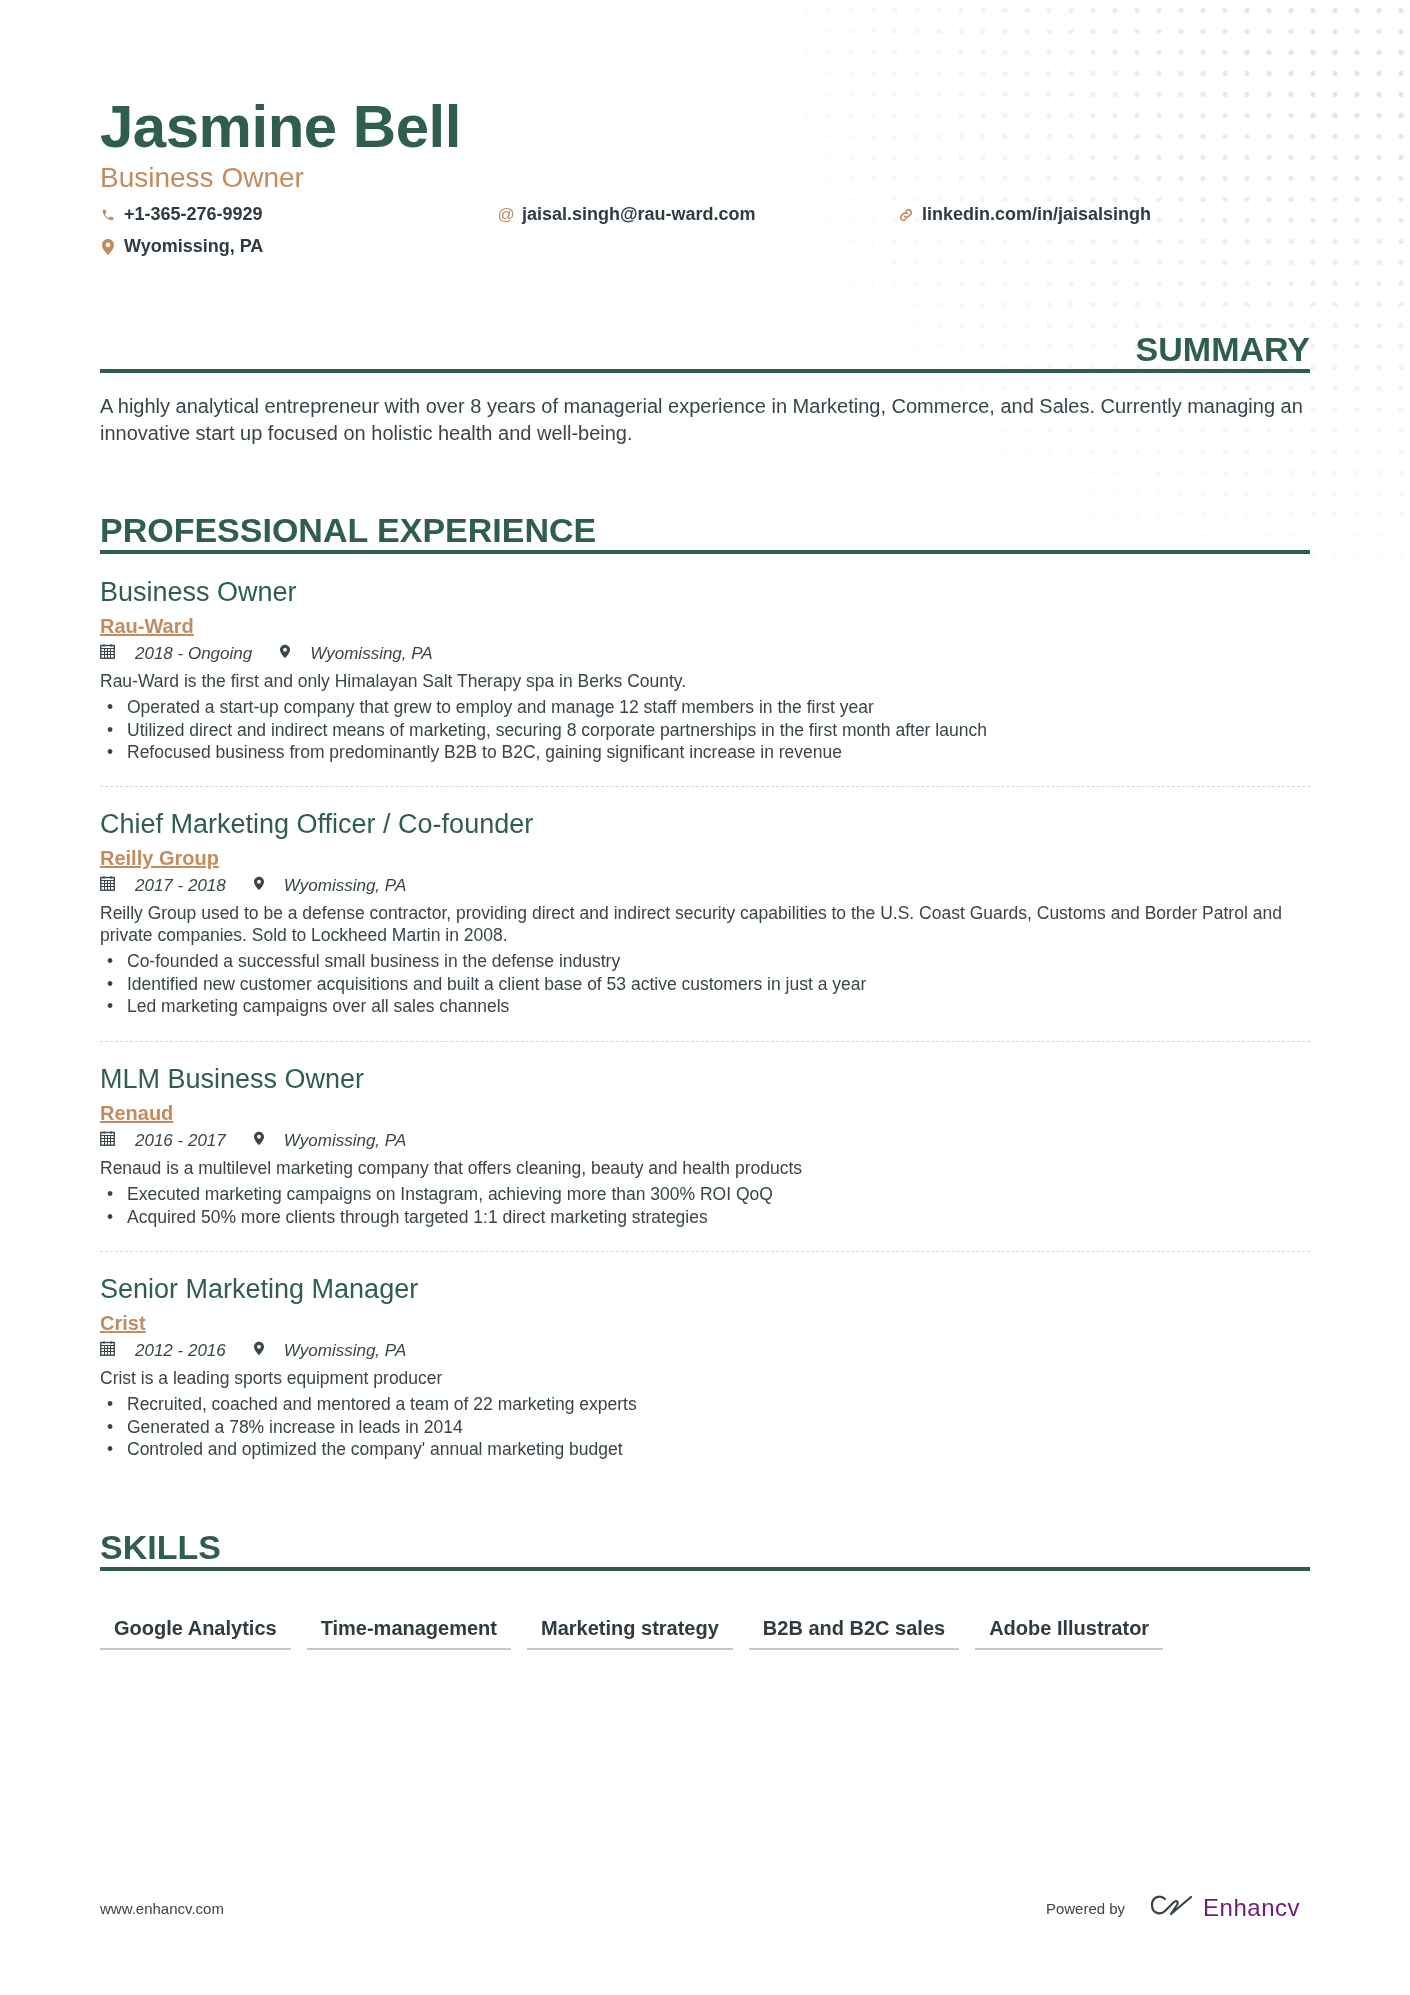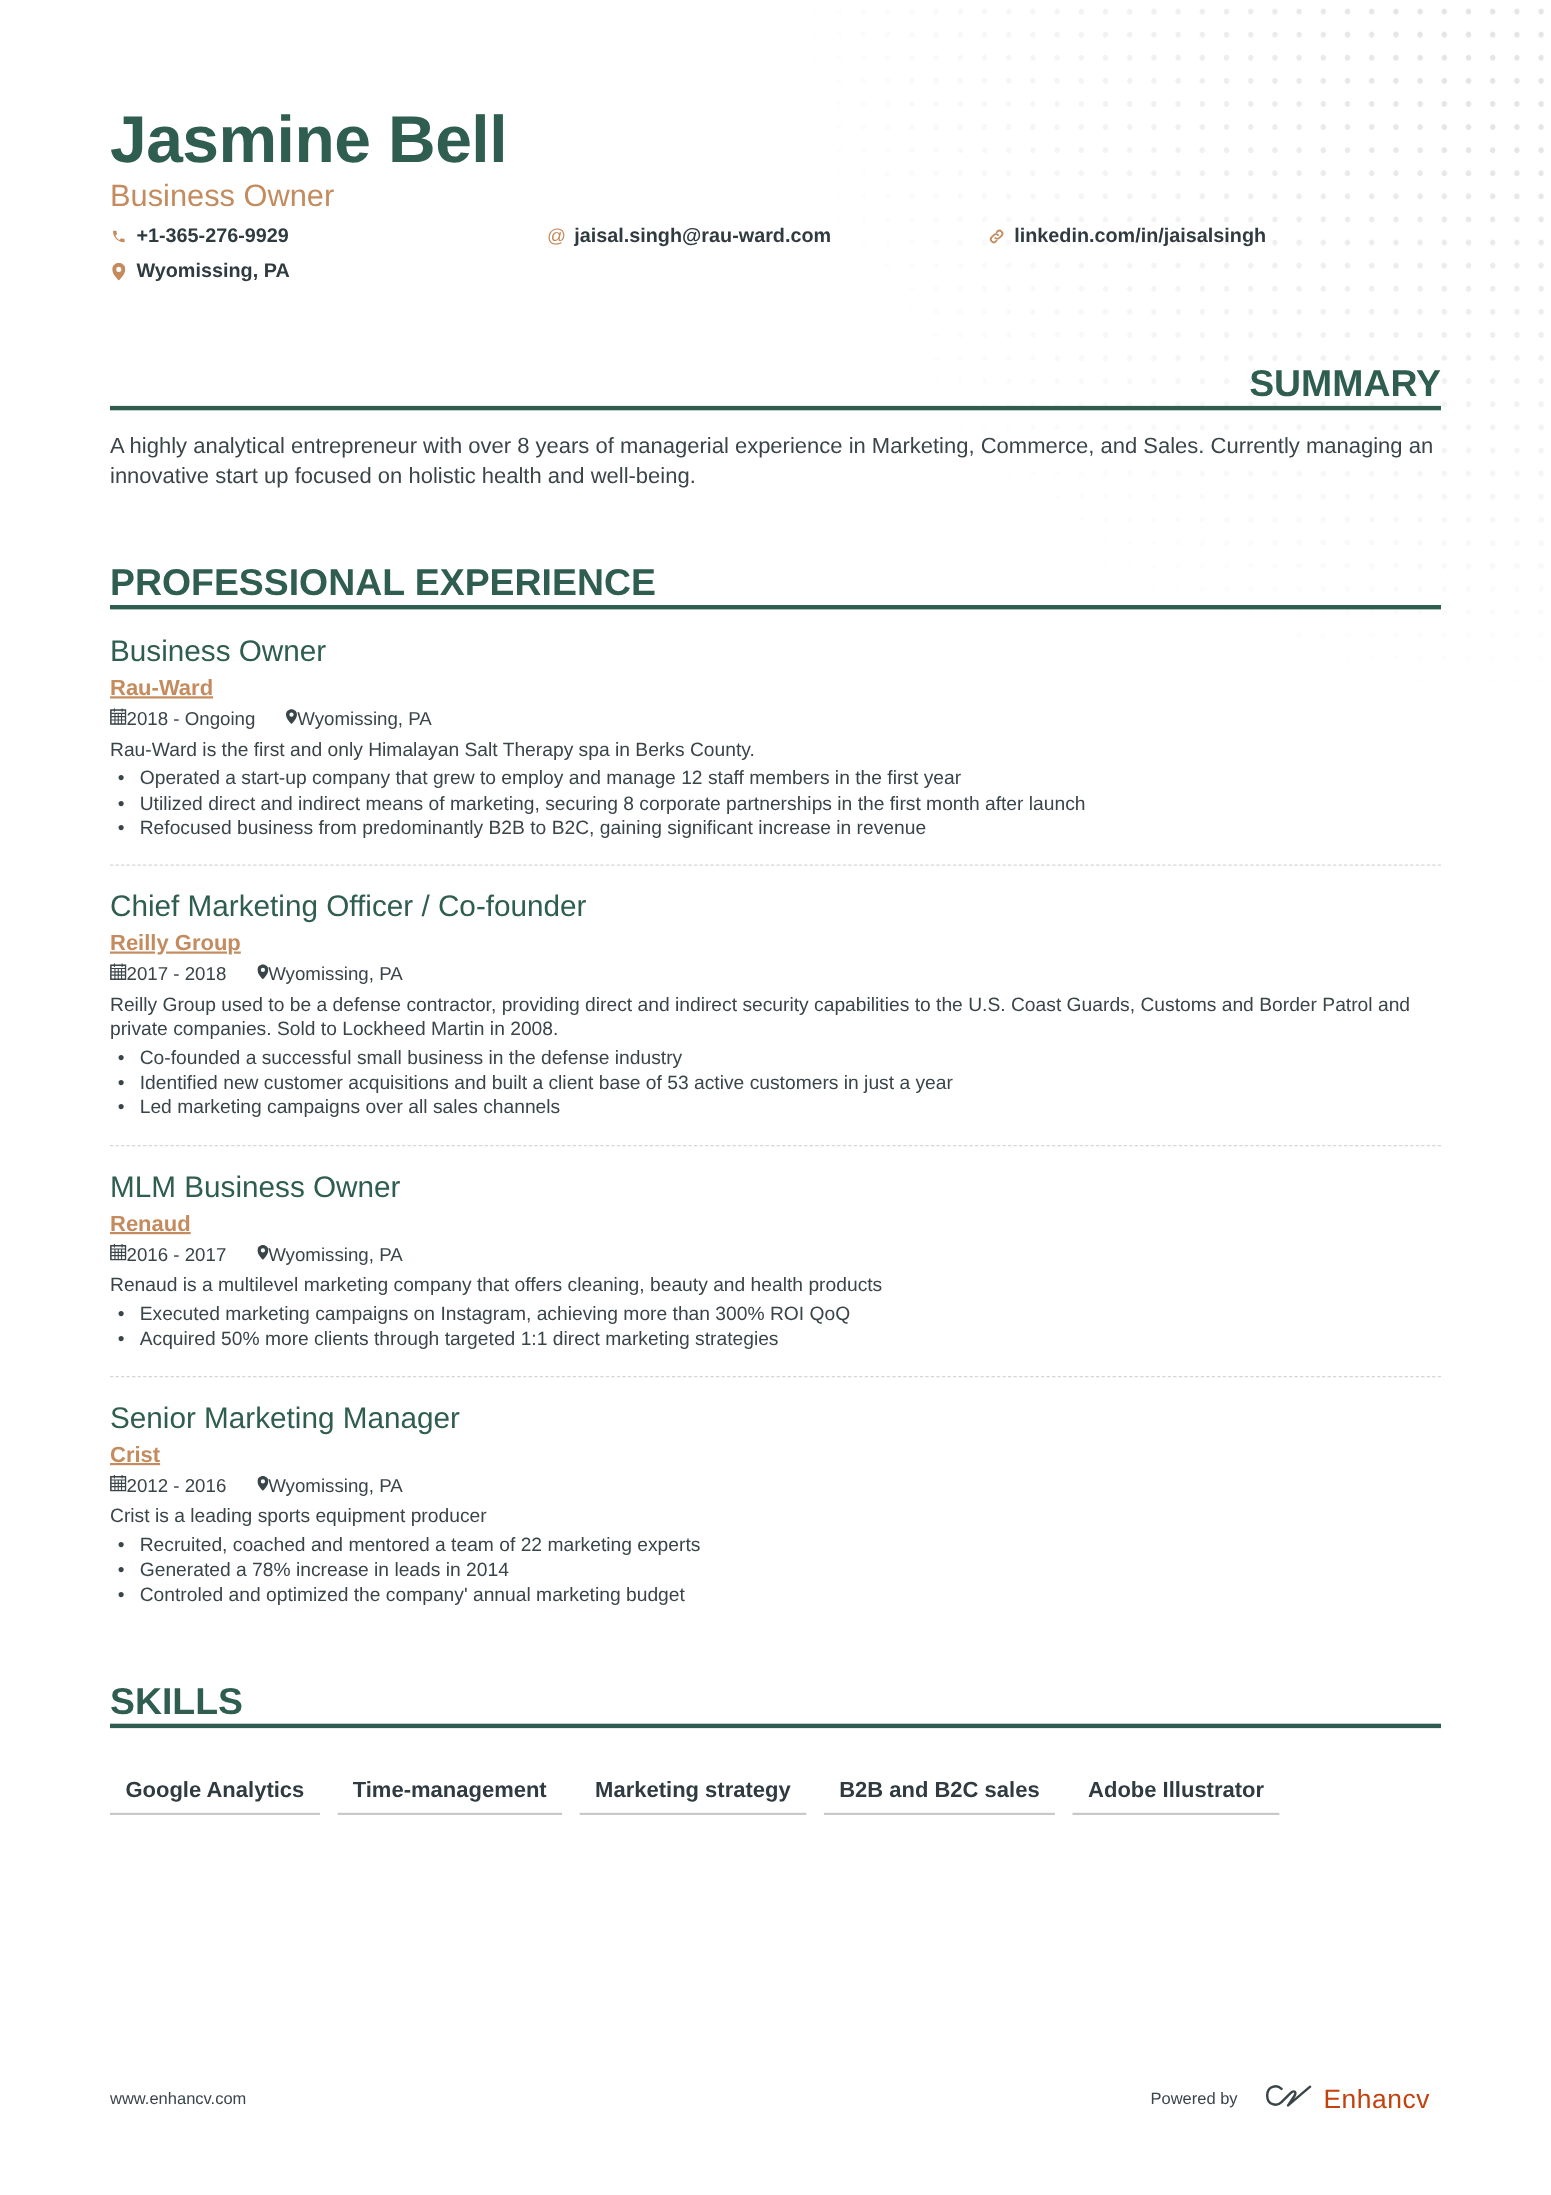--- a/index.html
+++ b/index.html
@@ -39,35 +39,35 @@
     border-bottom: 4px solid #2f5e50; padding-bottom: 0px; line-height: 40px;
   }
   .summary-text {
     position: absolute; left: 100px; top: 393px; width: 1215px;
     font-size: 20px; line-height: 27px; color: #3a4549;
   }
   .job { position: absolute; left: 100px; width: 1210px; }
   .job-title { font-size: 27px; color: #2f5e50; line-height: 34px; }
   .job-company { font-size: 20px; font-weight: bold; color: #c48b5e; margin-top: 4px; line-height: 26px; text-decoration: underline; }
   .job-meta { display: flex; align-items: center; gap: 28px; font-size: 17px; color: #3a4549; margin-top: 3px; line-height: 24px; }
-  .job-meta .m { display: flex; align-items: center; gap: 0; }
+  .job-meta .m { display: flex; align-items: center; gap: 20px; font-style: italic; }
   .job-desc { font-size: 17.5px; line-height: 22px; color: #3a4549; margin-top: 4px; }
   .job-bullets { list-style: none; margin-top: 4px; }
   .job-bullets li { position: relative; padding-left: 27px; font-size: 17.5px; line-height: 22.5px; color: #3a4549; }
   .job-bullets li::before { content: "•"; position: absolute; left: 7px; top: 0; }
   .sep { position: absolute; left: 100px; width: 1210px; border-top: 1.5px dashed #d6d6d6; }
   .skills { position: absolute; left: 100px; top: 1597px; display: flex; gap: 16px; }
   .skill {
     font-size: 20px; font-weight: bold; color: #2f3b40;
     padding: 4px 14px 8px 14px; border-bottom: 2px solid #c8c8c8; margin-top: 16px;
   }
   .footer-left { position: absolute; left: 100px; top: 1900px; font-size: 15px; color: #3a4549; }
   .footer-right { position: absolute; right: 110px; top: 1893px; display: flex; align-items: center; gap: 24px; }
   .powered { font-size: 15px; color: #3a4549; }
-  .brand { display: flex; align-items: center; gap: 8px; font-size: 24px; color: #c2410c; letter-spacing: 0.5px; }
+  .brand { display: flex; align-items: center; gap: 8px; font-size: 24px; color: #701a75; letter-spacing: 0.5px; }
 </style>
 </head>
 <body>
 
 <div class="dots"></div>
 
 <div class="page">
 
   <h1 class="name">Jasmine Bell</h1>
   <div class="title">Business Owner</div>

